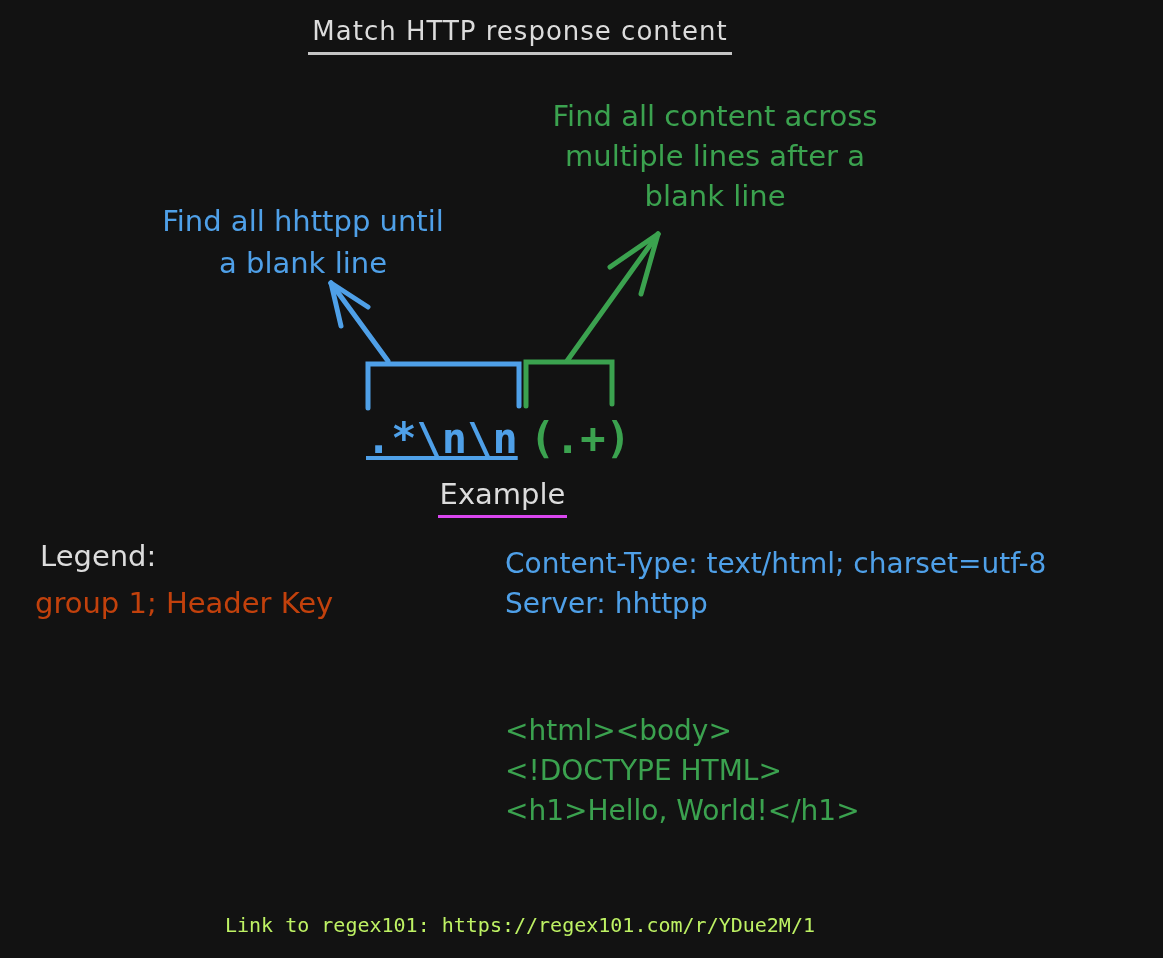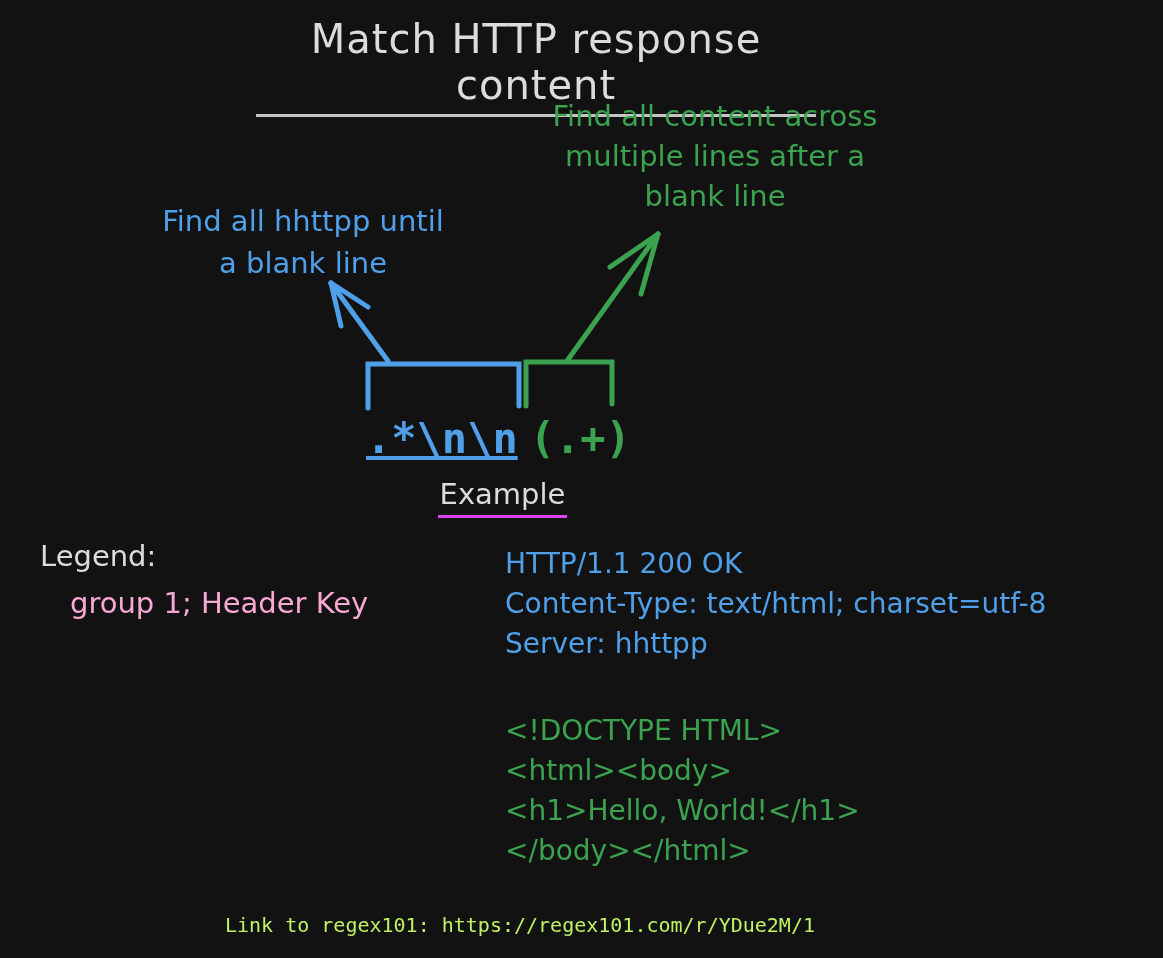--- a/index.html
+++ b/index.html
@@ -9,22 +9,22 @@
     overflow: hidden;
     position: relative;
     font-family: "DejaVu Sans", sans-serif;
   }
   .abs { position: absolute; }
   .hand { font-family: "DejaVu Sans", sans-serif; }
   .mono { font-family: "DejaVu Sans Mono", monospace; }
   .center { text-align: center; }
 
   #title {
-    left: 256px; top: 16px; width: 560px;
-    font-size: 40px; letter-spacing: 1px;
+    left: 240px; top: 16px; width: 560px;
+    font-size: 26px; letter-spacing: 1px;
   }
   #title .underlined {
     display: inline-block;
     padding: 0 4px 6px 4px;
     border-bottom: 3px solid #c4c4c4;
   }
 
   #green-note {
     left: 510px; top: 96px; width: 410px;
     font-size: 29px; line-height: 40px;
@@ -107,28 +107,26 @@
 
 <div id="regex-line" class="abs mono">
   <span style="color: rgb(79, 160, 232); text-decoration: underline;">.*\n\n</span><span class="part2" style="color: rgb(59, 162, 79);">(.+)</span>
 </div>
 
 <div id="example-heading" class="abs hand center" style="color: rgb(220, 220, 220);">
   <span class="underlined">Example</span>
 </div>
 
 <div id="legend-heading" class="abs hand" style="color: rgb(220, 220, 220); text-align: right;">Legend:</div>
-<div id="legend-entry" class="abs hand" style="color: #f9a8d4; margin-left: 35px;">group 1; Header Key</div>
+<div id="legend-entry" class="abs hand" style="color: #c2410c;">group 1; Header Key</div>
 
 <div id="http-headers" class="abs hand" style="color: rgb(79, 160, 232);">
-  <div>HTTP/1.1 200 OK</div>
   <div>Content-Type: text/html; charset=utf-8</div>
   <div>Server: hhttpp</div>
 </div>
 
 <div id="html-body" class="abs hand" style="color: rgb(59, 162, 79);">
+  <div>&lt;html&gt;&lt;body&gt;</div>
   <div>&lt;!DOCTYPE HTML&gt;</div>
-  <div>&lt;html&gt;&lt;body&gt;</div>
   <div>&lt;h1&gt;Hello, World!&lt;/h1&gt;</div>
-  <div>&lt;/body&gt;&lt;/html&gt;</div>
 </div>
 
 <div id="footer" class="abs mono center" style="color: #bef264;">Link to regex101: https://regex101.com/r/YDue2M/1</div>
 
 </body></html>

